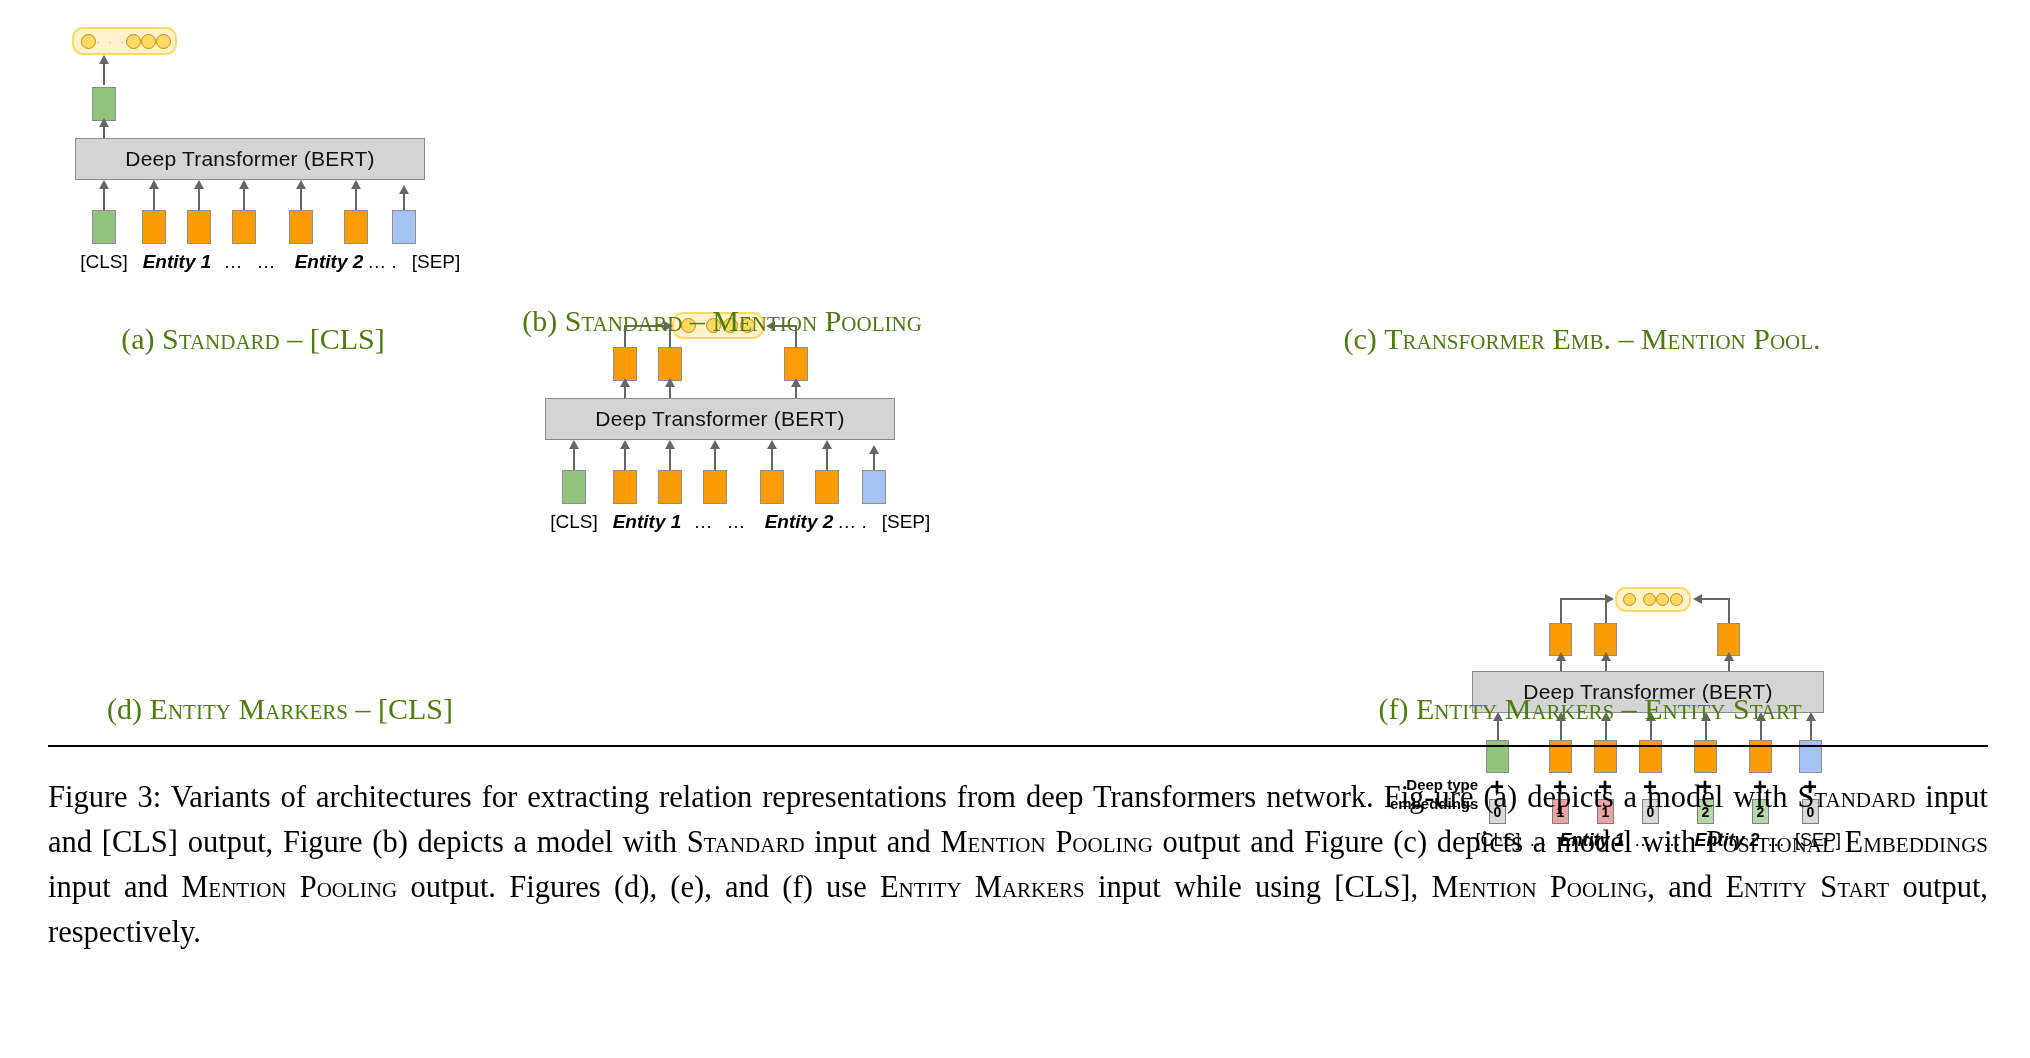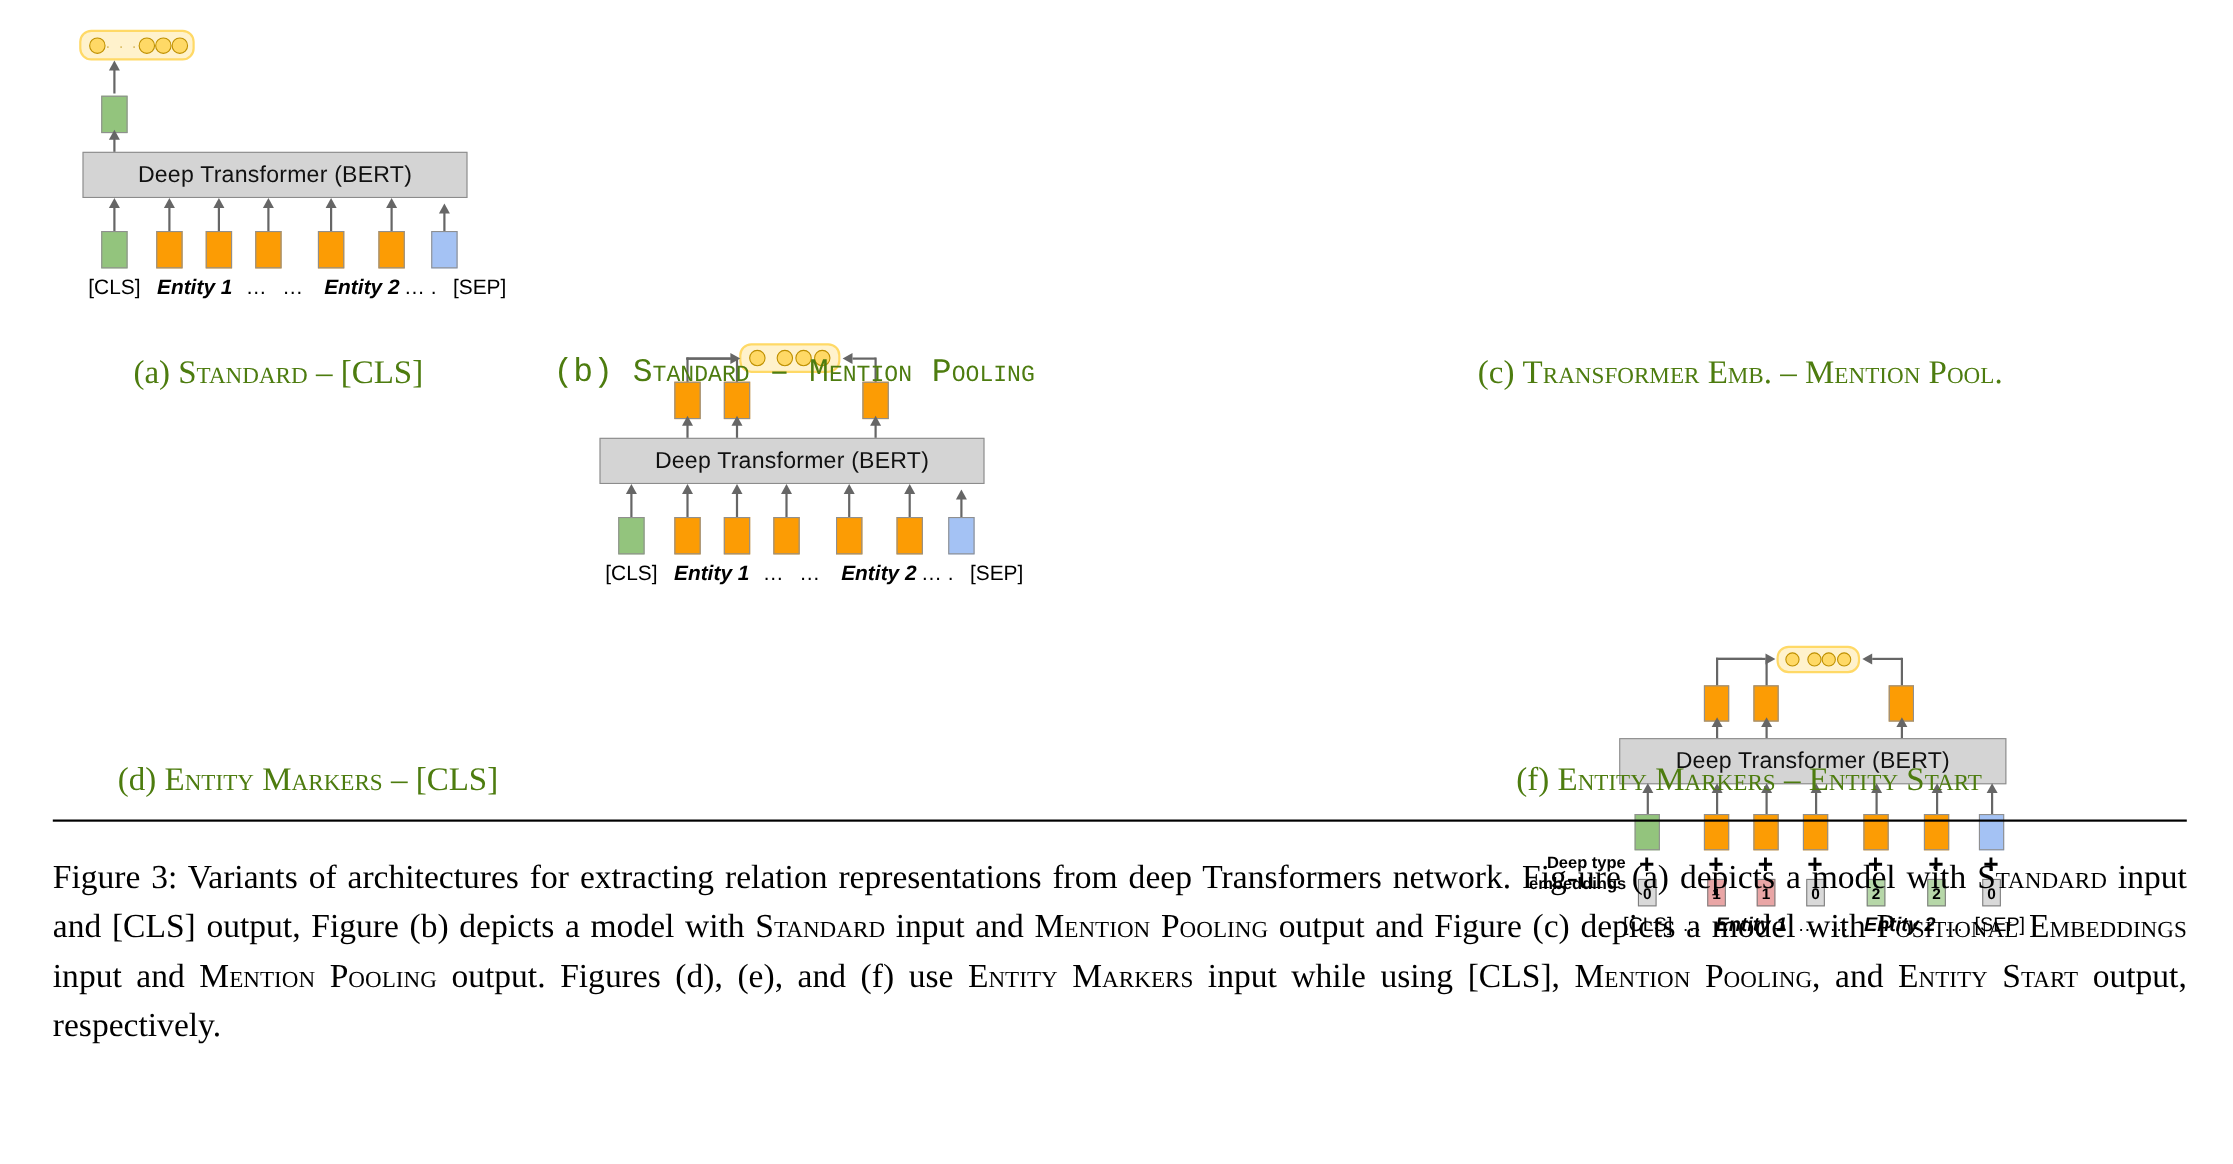--- a/index.html
+++ b/index.html
@@ -338,21 +338,21 @@
       <span class="tk" style="left:428px;">[SEP]</span>
     </div>
   </div>
 
   <div class="subcap" style="left:253px;top:322px;">
     <span>(a)</span>
     <span class="sc">Standard</span>
     <span>–</span>
     <span class="sc">[CLS]</span>
   </div>
-  <div class="subcap" style="left:722px;top:322px;font-family:Liberation Mono, monospace;">
+  <div class="subcap" style="left:722px;top:304px;">
     <span>(b)</span>
     <span class="sc">Standard</span>
     <span>–</span>
     <span class="sc">Mention Pooling</span>
   </div>
   <div class="subcap" style="left:1582px;top:322px;">
     <span>(c)</span>
     <span class="sc">Transformer Emb.</span>
     <span>–</span>
     <span class="sc">Mention Pool.</span>

